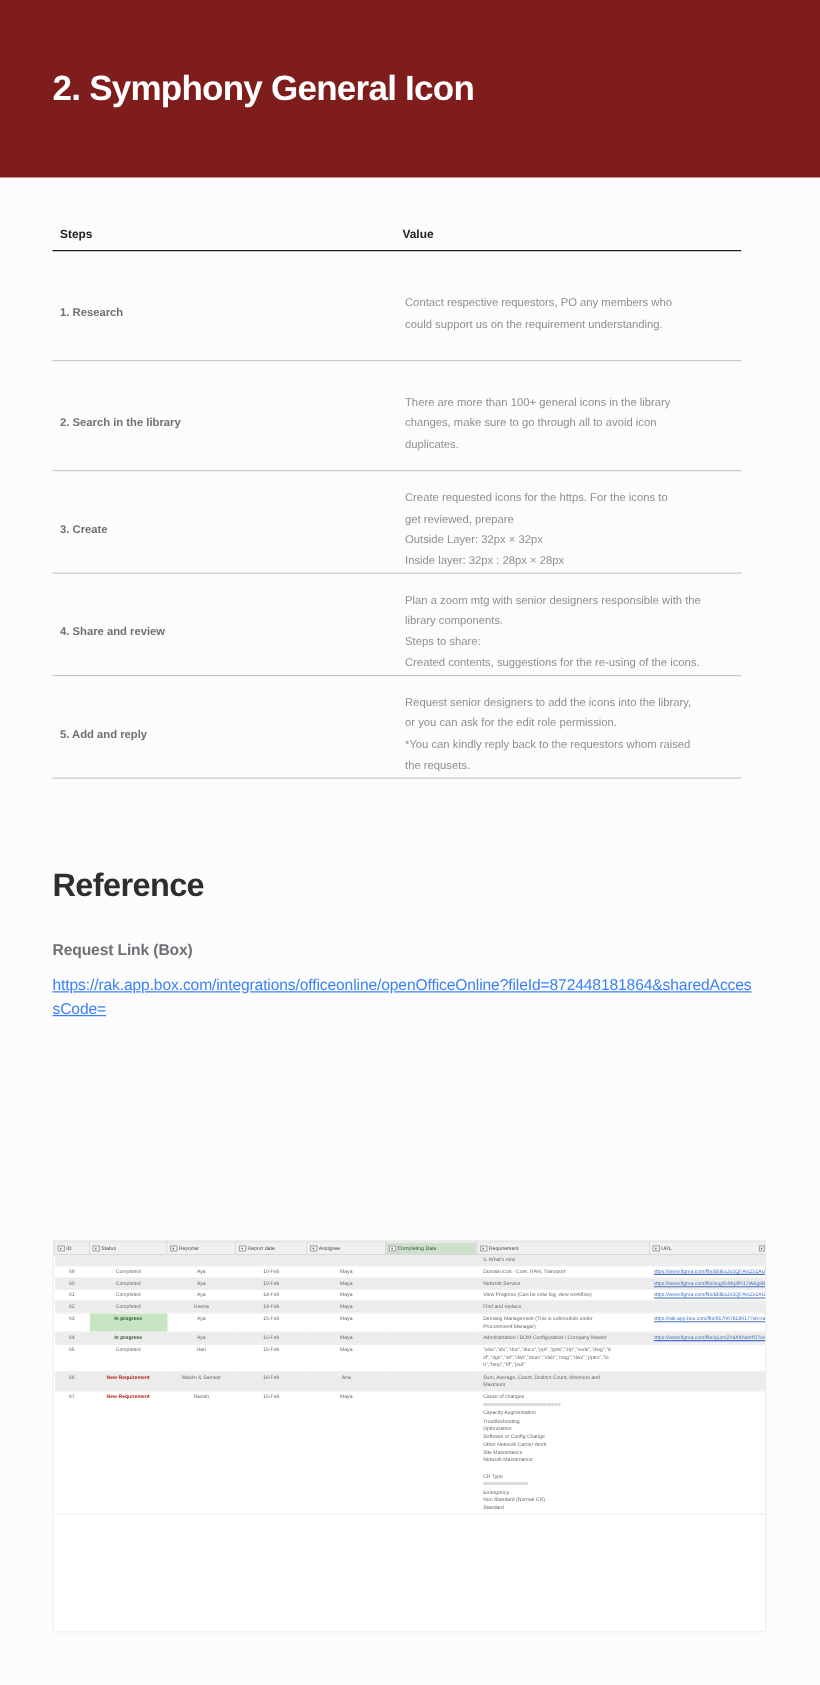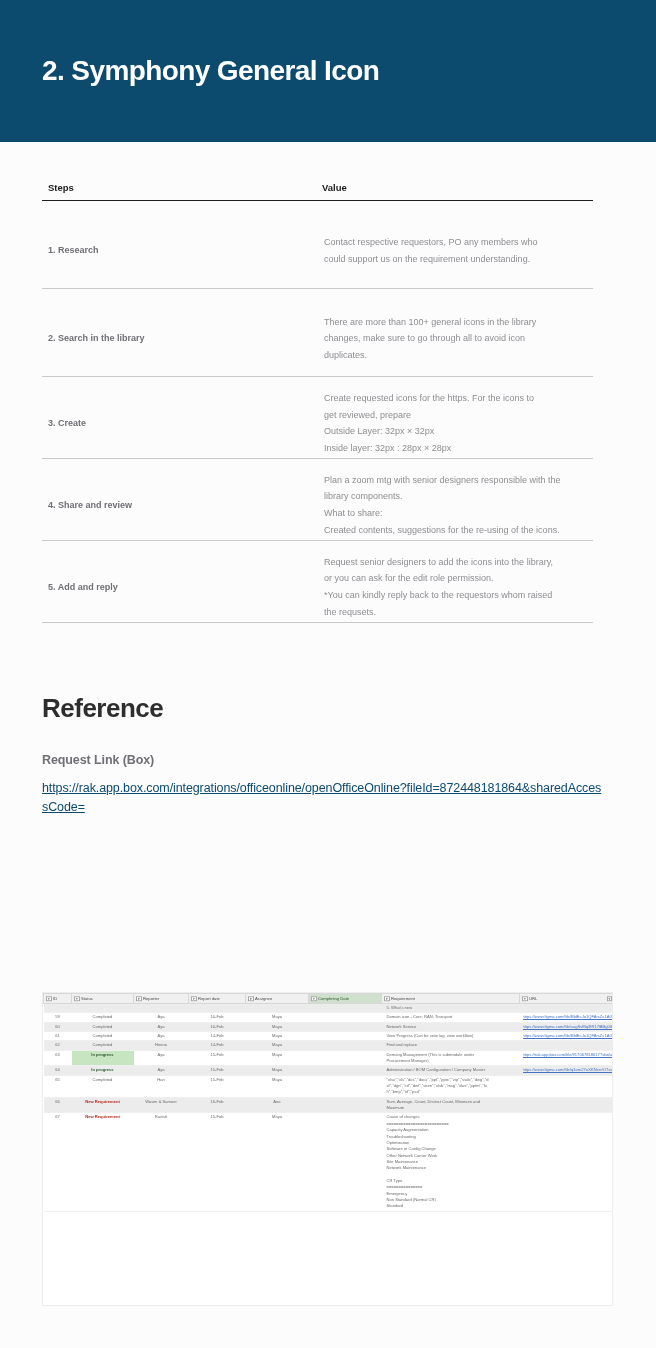--- a/index.html
+++ b/index.html
@@ -5,21 +5,21 @@
   * { box-sizing: border-box; margin: 0; padding: 0; }
   html, body {
     width: 656px;
     background: #fcfcfc;
     font-family: "Liberation Sans", sans-serif;
   }
   body { width: 656px; height: 1348px; position: relative; overflow: hidden; }
 
   
   .hero {
-    background: #0c4a6e;
+    background: #7f1d1d;
     height: 142px;
     width: 100%;
     display: flex;
     align-items: center;
     padding: 0 42px;
   }
   .hero-title {
     color: #ffffff;
     font-size: 28px;
     font-weight: bold;
@@ -81,21 +81,21 @@
     margin-top: 29px;
     font-size: 12.5px;
     font-weight: bold;
     color: #6f6f75;
     letter-spacing: -0.1px;
   }
   .ref-link {
     display: block;
     margin-top: 12px;
     font-size: 12.5px;
-    color: #0c4a6e;
+    color: #3b82f6;
     text-decoration: underline;
     line-height: 1.55;
     letter-spacing: -0.1px;
     width: 560px;
     word-break: break-all;
   }
 
   
   .sheet-wrap {
     position: absolute;
@@ -214,21 +214,21 @@
             <span class="val-line">get reviewed, prepare</span>
             <span class="val-line">Outside Layer: 32px × 32px</span>
             <span class="val-line">Inside layer: 32px : 28px × 28px</span>
           </td>
         </tr>
         <tr class="r4">
           <td class="step">4. Share and review</td>
           <td class="value">
             <span class="val-line">Plan a zoom mtg with senior designers responsible with the</span>
             <span class="val-line">library components.</span>
-            <span class="val-line">What to share:</span>
+            <span class="val-line">Steps to share:</span>
             <span class="val-line">Created contents, suggestions for the re-using of the icons.</span>
           </td>
         </tr>
         <tr class="r5">
           <td class="step">5. Add and reply</td>
           <td class="value">
             <span class="val-line">Request senior designers to add the icons into the library,</span>
             <span class="val-line">or you can ask for the edit role permission.</span>
             <span class="val-line">*You can kindly reply back to the requestors whom raised</span>
             <span class="val-line">the requsets.</span>

